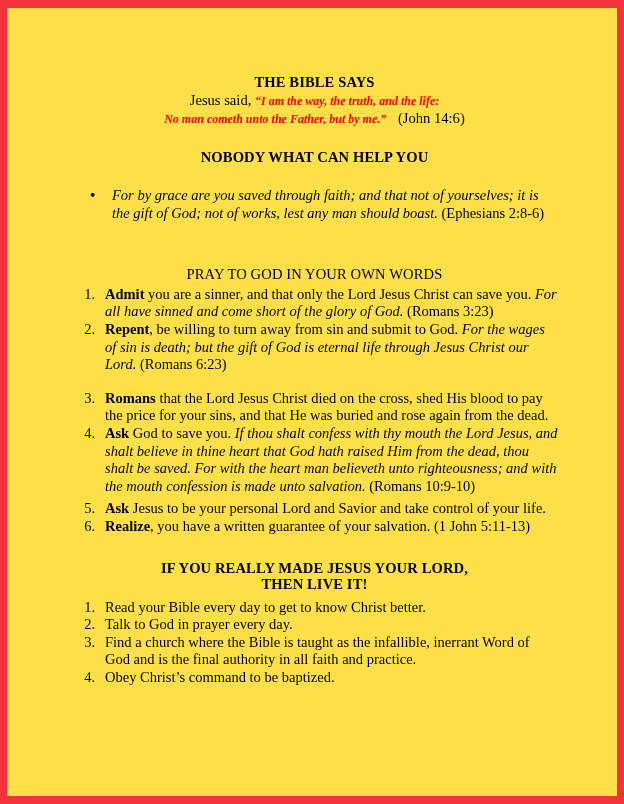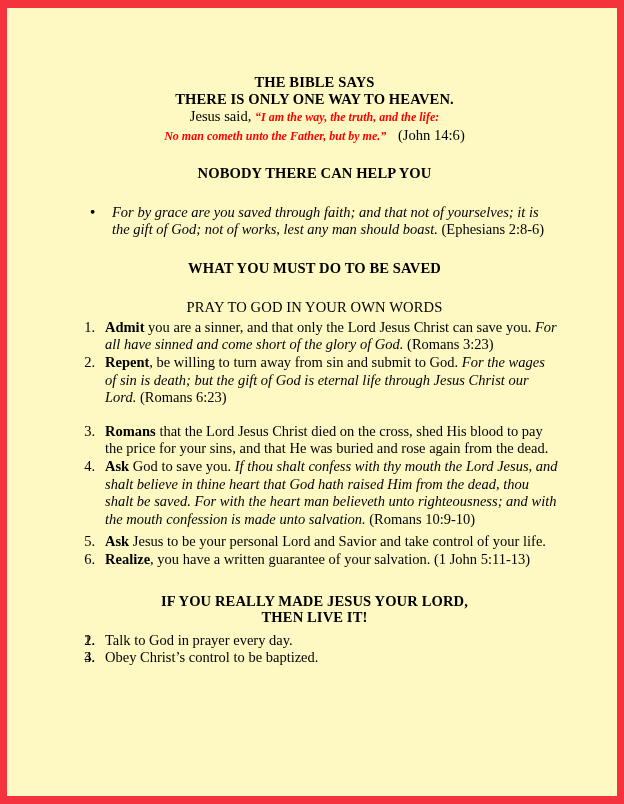--- a/index.html
+++ b/index.html
@@ -26,21 +26,21 @@
   .frame-bottom { left: 0;  top: 796px;width: 624px; height: 8px; }
   .frame-left   { left: 0;  top: 0;    width: 7px;   height: 804px; }
   .frame-right  { left: 617px; top: 0; width: 7px;   height: 804px; }
 
   .sheet {
     position: absolute;
     left: 7px;
     top: 8px;
     width: 610px;
     height: 788px;
-    background: #fef9c3;
+    background: #fde047;
   }
 
   .content {
     position: absolute;
     left: 64px;
     top: 66px;
     width: 487px;
   }
 
   .heading {
@@ -132,51 +132,49 @@
 
   <div class="frame-edge frame-top"></div>
   <div class="frame-edge frame-bottom"></div>
   <div class="frame-edge frame-left"></div>
   <div class="frame-edge frame-right"></div>
 
   <div class="sheet">
     <div class="content">
 
       <div class="heading">THE BIBLE SAYS</div>
-      <div class="heading">THERE IS ONLY ONE WAY TO HEAVEN.</div>
 
       <div class="jesus-line">
         <span>Jesus said,</span>
         <span class="scripture-red">“I am the way, the truth, and the life:</span>
       </div>
       <div class="jesus-line">
         <span class="scripture-red">No man cometh unto the Father, but by me.”</span>
         <span class="ref-black">(John 14:6)</span>
       </div>
 
       <div class="spacer-lg"></div>
 
-      <div class="heading">NOBODY THERE CAN HELP YOU</div>
+      <div class="heading">NOBODY WHAT CAN HELP YOU</div>
 
       <div class="spacer-sm" style="height:5px;"></div>
 
       <ul class="bullets">
         <li>
           <span class="bullet-dot">•</span>
           <span class="normal-run"></span>
         </li>
         <li style="margin-bottom:0;">
           <span class="bullet-dot">•</span>
           <span>For by grace are you saved through faith; and that not of yourselves; it is the gift of God; not of works, lest any man should boast.</span> <span class="normal-run">(Ephesians 2:8-6)</span>
         </li>
       </ul>
 
       <div class="spacer-lg"></div>
 
-      <div class="heading">WHAT YOU MUST DO TO BE SAVED</div>
       <div class="heading sub">PRAY TO GOD IN YOUR OWN WORDS</div>
 
       <div style="height:3px;"></div>
 
       <ol class="steps">
         <li>
           <span class="num">1.</span>
           <span class="bd">Admit</span><span> you are a sinner, and that only the Lord Jesus Christ can save you. </span><span class="it">For all have sinned and come short of the glory of God.</span><span> (Romans 3:23)</span>
         </li>
         <li>
@@ -209,29 +207,31 @@
       <div style="height:24px;"></div>
 
       <div class="heading">IF YOU REALLY MADE JESUS YOUR LORD,</div>
       <div class="heading">THEN LIVE IT!</div>
 
       <div style="height:6px;"></div>
 
       <ol class="steps">
         <li>
           <span class="num">1.</span>
+          <span>Read your Bible every day to get to know Christ better.</span>
         </li>
         <li>
           <span class="num">2.</span>
           <span>Talk to God in prayer every day.</span>
         </li>
         <li>
           <span class="num">3.</span>
+          <span>Find a church where the Bible is taught as the infallible, inerrant Word of God and is the final authority in all faith and practice.</span>
         </li>
         <li>
           <span class="num">4.</span>
-          <span>Obey Christ’s control to be baptized.</span>
+          <span>Obey Christ’s command to be baptized.</span>
         </li>
       </ol>
 
     </div>
   </div>
 </div>
 
 </body></html>

